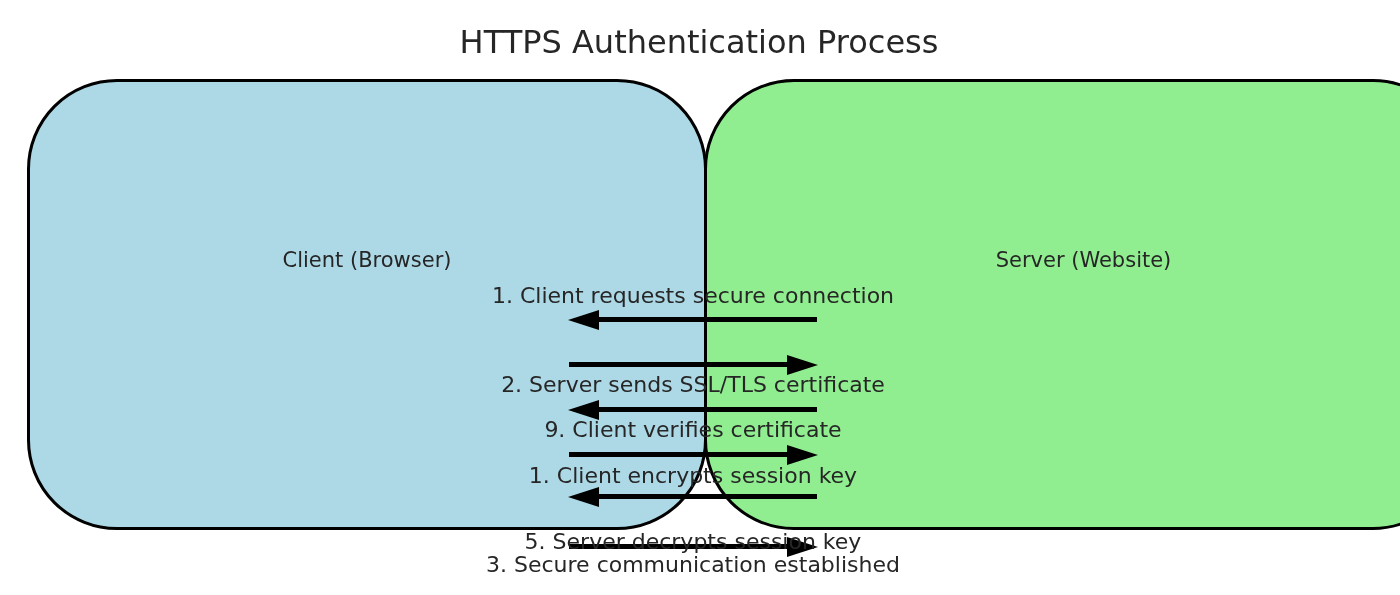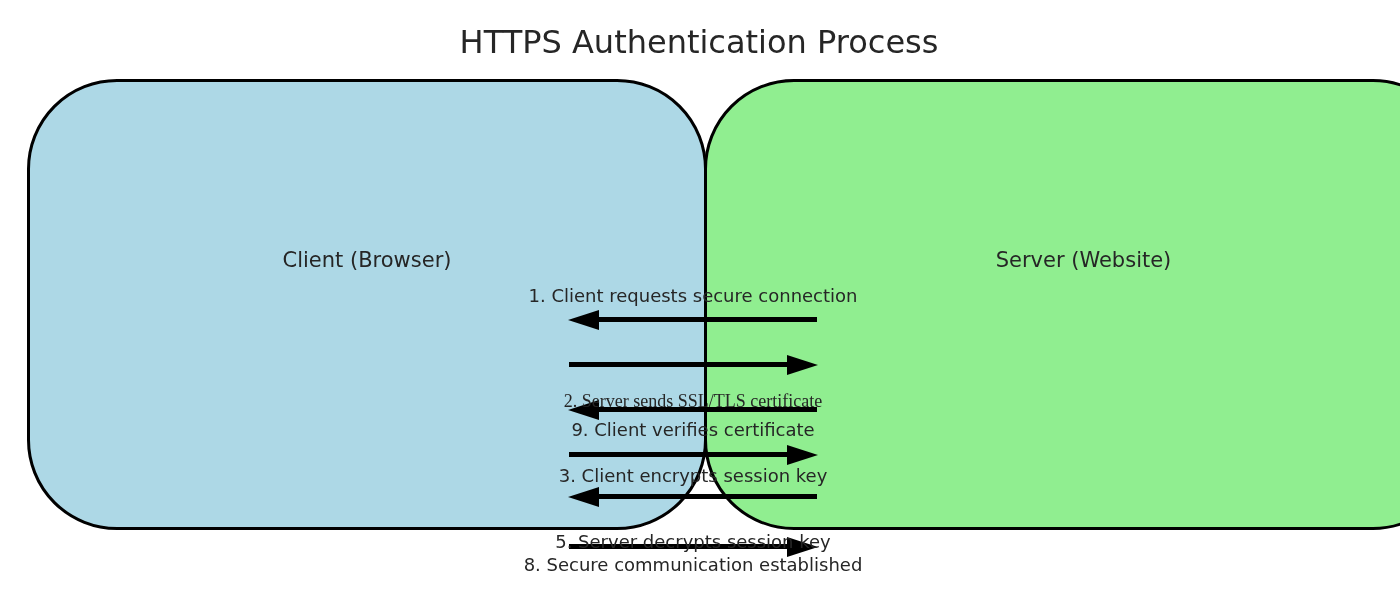--- a/index.html
+++ b/index.html
@@ -80,21 +80,21 @@
     border-top: 10px solid transparent;
     border-bottom: 10px solid transparent;
   }
   .arrow.left .head { left: 0; border-right: 31px solid var(--arrow-color, #000000); }
   .arrow.right .head { right: 0; border-left: 31px solid var(--arrow-color, #000000); }
   .step-label {
     position: absolute;
     left: 343px;
     width: 700px;
     text-align: center;
-    font-size: 18px;
+    font-size: 22px;
     line-height: 26px;
     z-index: 4;
   }
 </style>
 </head>
 <body>
 
 <div class="canvas">
   <h1 class="title">HTTPS Authentication Process</h1>
 
@@ -109,35 +109,35 @@
   <div id="steps-layer">
       <div class="arrow left" style="top: 310px;">
         <div class="shaft"></div>
         <div class="head"></div>
       </div>
       <div class="step-label" style="top: 283px;">1. Client requests secure connection</div>
       <div class="arrow right" style="top: 355px;">
         <div class="shaft"></div>
         <div class="head"></div>
       </div>
-      <div class="step-label" style="top: 388px; font-family: Liberation Serif, serif;">2. Server sends SSL/TLS certificate</div>
+      <div class="step-label" style="top: 372px;">2. Server sends SSL/TLS certificate</div>
       <div class="arrow left" style="top: 400px;">
         <div class="shaft"></div>
         <div class="head"></div>
       </div>
       <div class="step-label" style="top: 417px;">9. Client verifies certificate</div>
       <div class="arrow right" style="top: 445px;">
         <div class="shaft"></div>
         <div class="head"></div>
       </div>
-      <div class="step-label" style="top: 463px;">3. Client encrypts session key</div>
+      <div class="step-label" style="top: 463px;">1. Client encrypts session key</div>
       <div class="arrow left" style="top: 487px;">
         <div class="shaft"></div>
         <div class="head"></div>
       </div>
       <div class="step-label" style="top: 529px;">5. Server decrypts session key</div>
       <div class="arrow right" style="top: 537px;">
         <div class="shaft"></div>
         <div class="head"></div>
       </div>
-      <div class="step-label" style="top: 552px;">8. Secure communication established</div>
+      <div class="step-label" style="top: 552px;">3. Secure communication established</div>
     </div>
 </div>
 
 </body></html>

